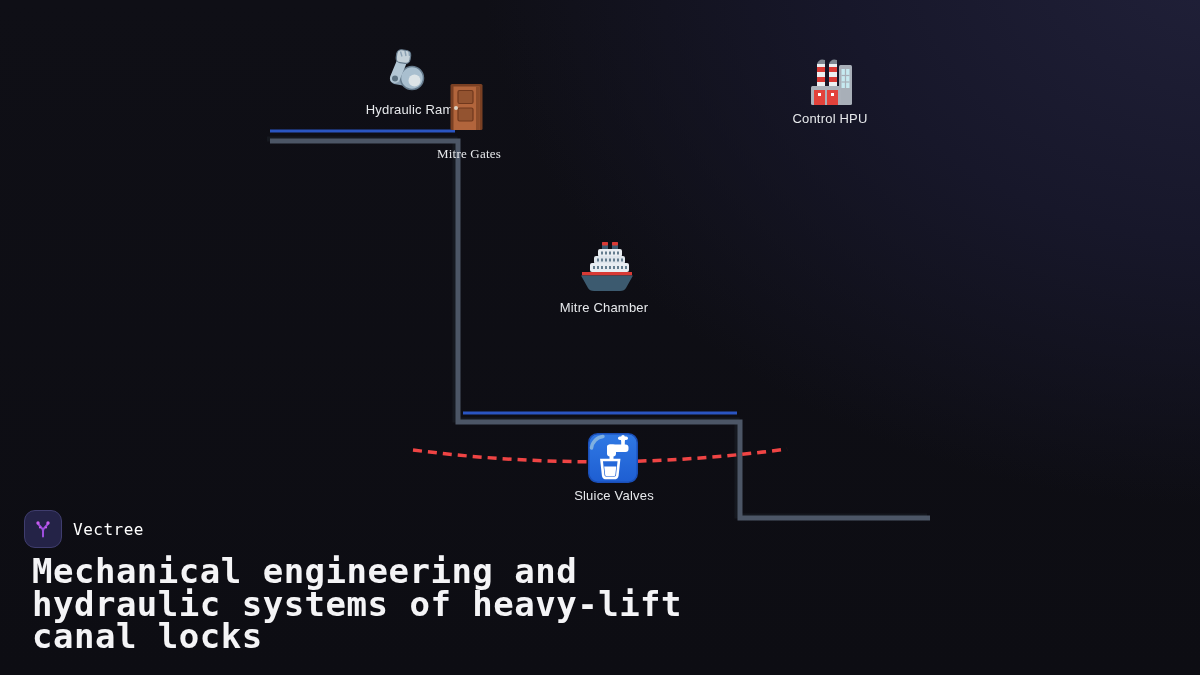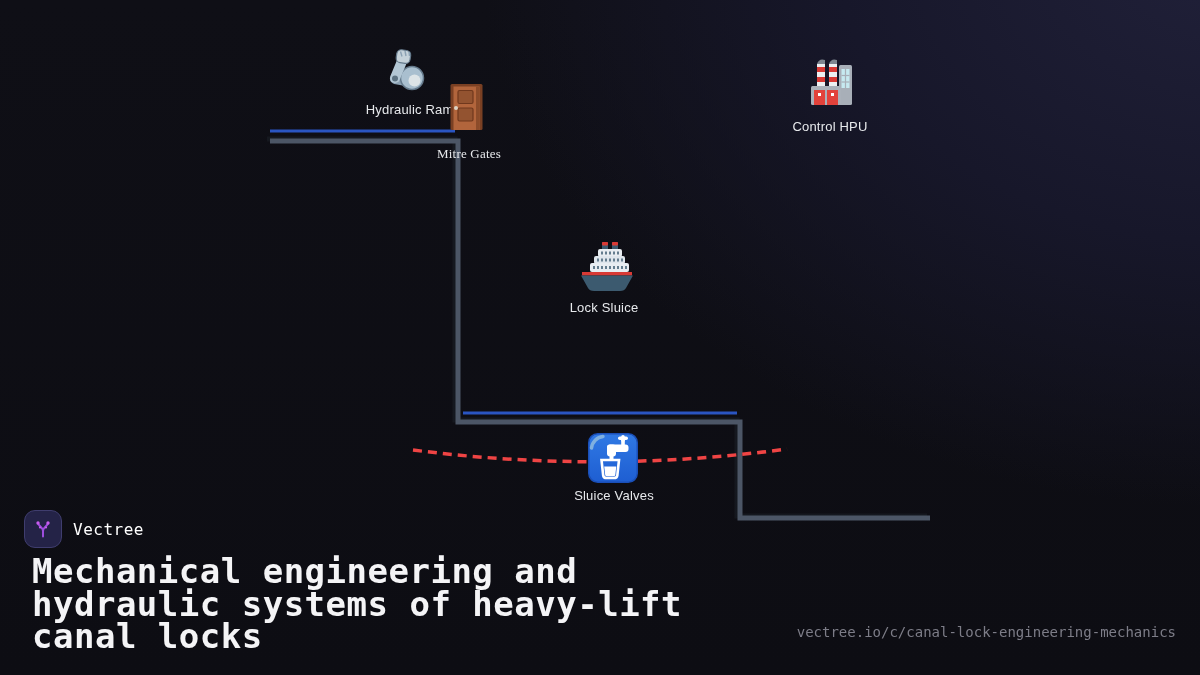--- a/index.html
+++ b/index.html
@@ -90,21 +90,21 @@
       <rect x="23" y="6" width="8" height="23" fill="#eceff1"></rect>
       <rect x="23" y="9" width="8" height="5" fill="#d93a35"></rect>
       <rect x="23" y="19" width="8" height="5" fill="#d93a35"></rect>
       <rect x="5" y="28" width="30" height="19" rx="1.5" fill="#aab1ba"></rect>
       <rect x="8" y="32" width="11" height="15" fill="#e2423b"></rect>
       <rect x="21" y="32" width="11" height="15" fill="#e2423b"></rect>
       <rect x="12" y="35" width="3" height="3" fill="#ffffff"></rect>
       <rect x="25" y="35" width="3" height="3" fill="#ffffff"></rect>
     </svg>
   </div>
-  <div class="node-label" style="left:830px; top:111px;margin-top:8px;">Control HPU</div>
+  <div class="node-label" style="left:830px; top:111px;">Control HPU</div>
 
   <div class="icon" style="left:579px; top:241px;">
     <svg width="56" height="53" viewBox="0 0 56 53">
       <rect x="23" y="1" width="6" height="10" rx="1" fill="#3c5a6f"></rect>
       <rect x="23" y="1" width="6" height="3.5" rx="1" fill="#d93a35"></rect>
       <rect x="33" y="1" width="6" height="10" rx="1" fill="#3c5a6f"></rect>
       <rect x="33" y="1" width="6" height="3.5" rx="1" fill="#d93a35"></rect>
       <rect x="19" y="8" width="24" height="8" rx="2" fill="#e8edf1"></rect>
       <rect x="15" y="15" width="31" height="8" rx="2" fill="#dfe6ec"></rect>
       <rect x="11" y="22" width="39" height="9" rx="2" fill="#e8edf1"></rect>
@@ -128,21 +128,21 @@
         <rect x="30" y="25" width="2" height="3"></rect>
           <rect x="34" y="25" width="2" height="3"></rect>
         <rect x="38" y="25" width="2" height="3"></rect>
           <rect x="42" y="25" width="2" height="3"></rect>
         <rect x="46" y="25" width="2" height="3"></rect>
       </g>
       <rect x="3" y="31" width="50" height="3.5" fill="#d93a35"></rect>
       <path d="M2 34.5 H54 L47 47 Q45.5 50 41 50 H15 Q10.5 50 9 47 Z" fill="#3c5a6f"></path>
     </svg>
   </div>
-  <div class="node-label" style="left:604px; top:300px;">Lock Sluice</div>
+  <div class="node-label" style="left:604px; top:300px;">Mitre Chamber</div>
 
   <div class="icon" style="left:588px; top:433px;">
     <svg width="50" height="50" viewBox="0 0 50 50">
       <defs>
         <linearGradient id="bluegrad" x1="0" y1="0" x2="0" y2="1">
           <stop offset="0" stop-color="#3079e4"></stop>
             <stop offset="1" stop-color="#1e5ed2"></stop>
         </linearGradient>
       </defs>
       <rect x="0.75" y="0.75" width="48.5" height="48.5" rx="9" fill="url(#bluegrad)" stroke="#1a4fb8" stroke-width="1.5"></rect>
@@ -169,15 +169,14 @@
         <circle cx="16" cy="5" r="1.7" fill="#c95cf0"></circle>
         <circle cx="8" cy="9.5" r="1.1" fill="#c95cf0"></circle>
         <circle cx="14" cy="9.5" r="1.1" fill="#c95cf0"></circle>
       </svg>
     </div>
     <div class="brand-name">Vectree</div>
   </div>
 
   <h1 class="title">Mechanical engineering and hydraulic systems of heavy-lift canal locks</h1>
 
-  <div class="url">vectree.io/c/canal-lock-engineering-mechanics</div>
 
 </div>
 
 </body></html>

